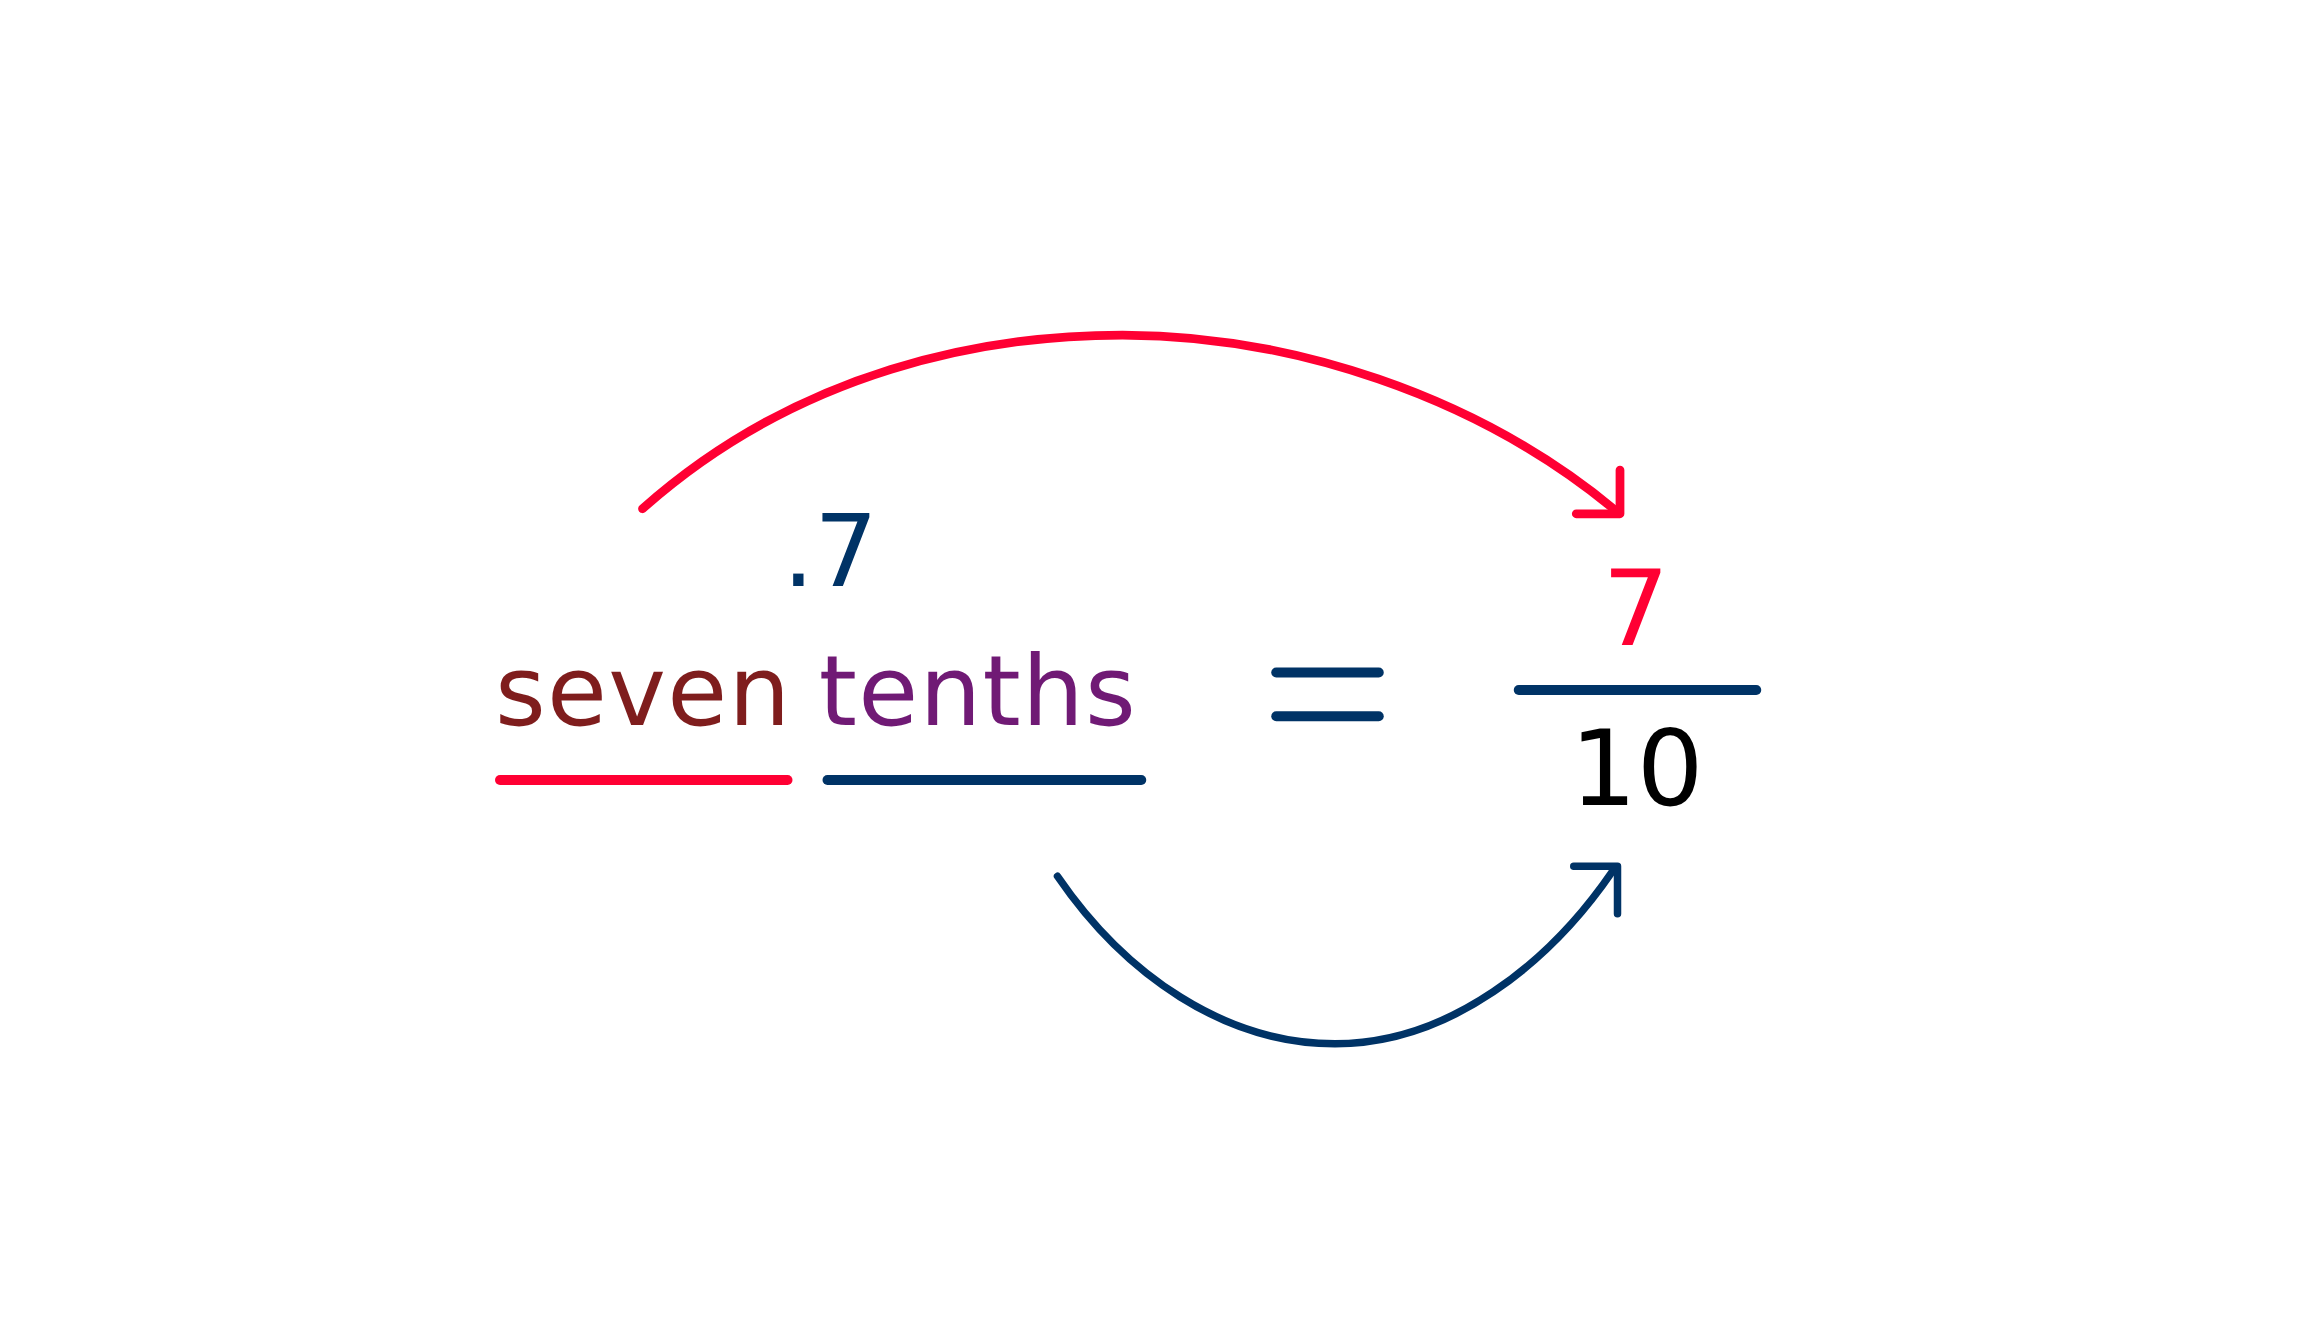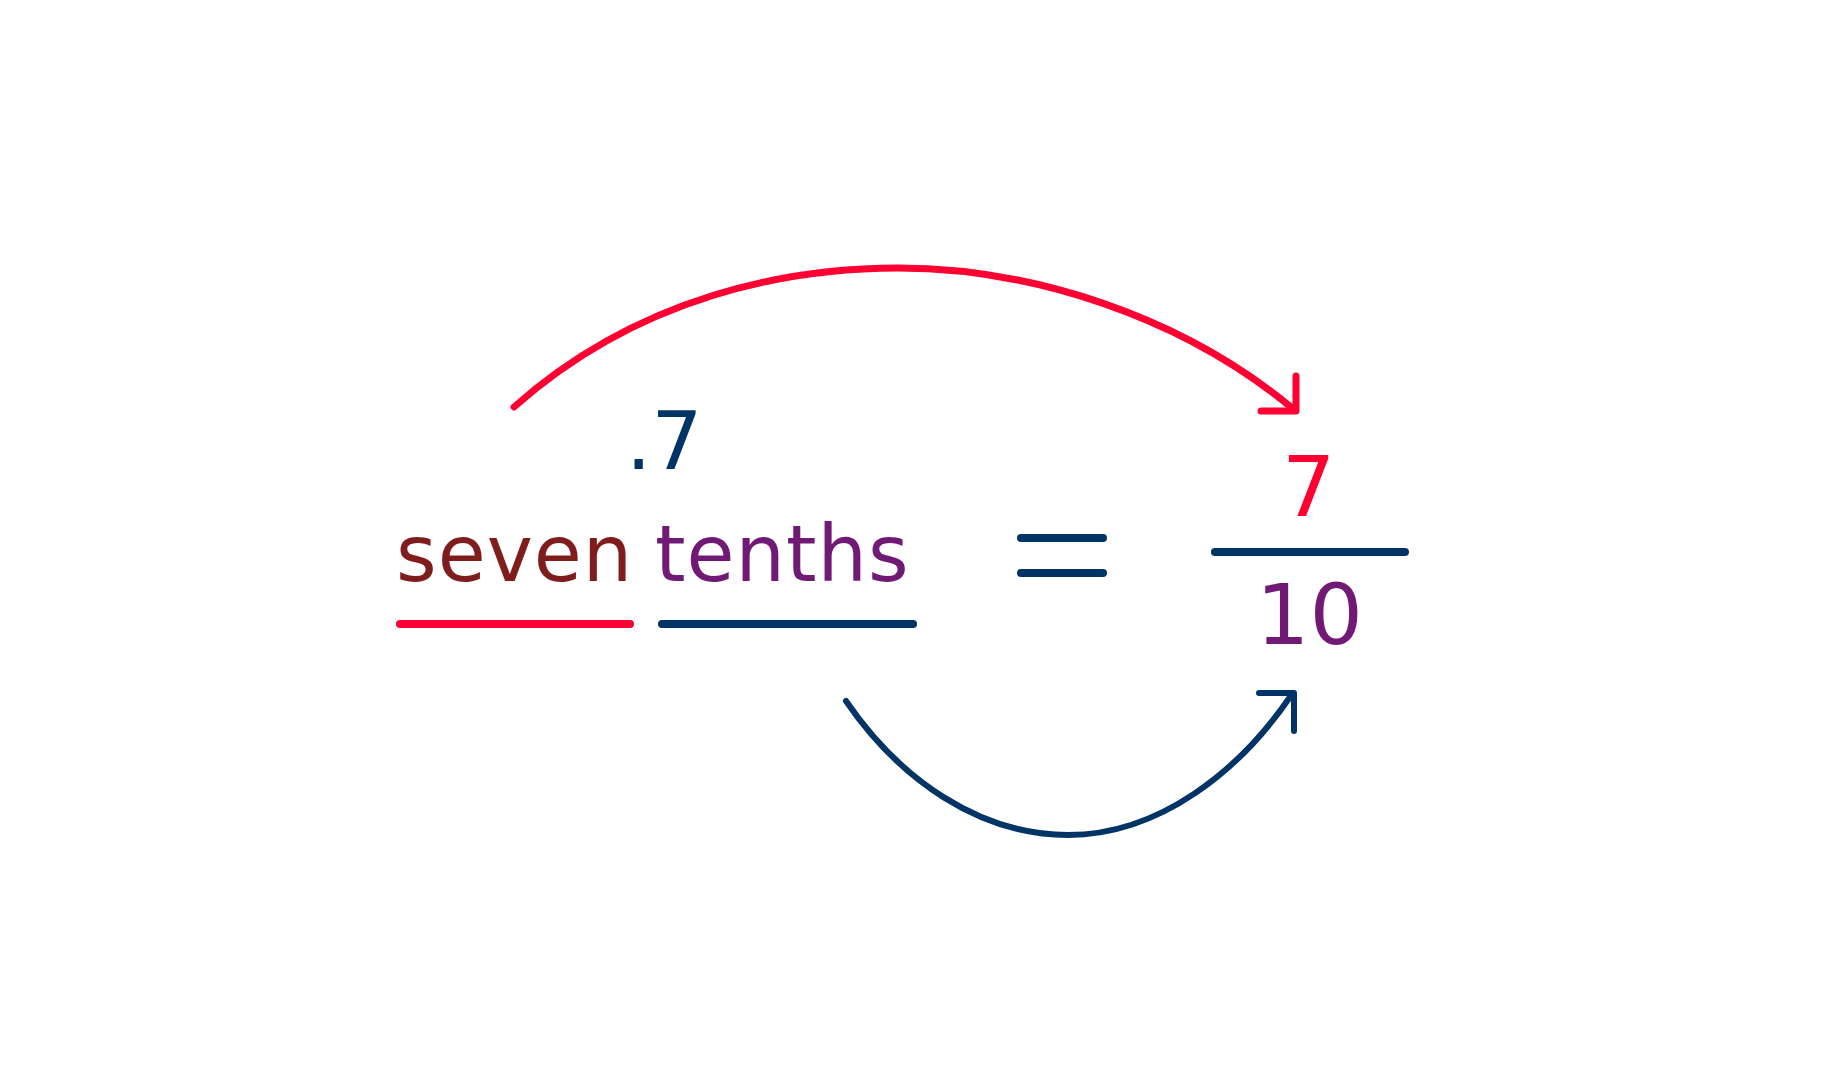--- a/index.html
+++ b/index.html
@@ -39,13 +39,13 @@
 </svg>
 
 <div class="txt decimal" style="left:626px; top:402px; color:#003366;">.7</div>
 
 <div class="txt word" style="left:396px; top:515px; color:#7f1d1d;">seven</div>
 
 <div class="txt word" style="left:655px; top:515px; color:#701a75;text-align:right;">tenths</div>
 
 <div class="txt frac-num" style="left:1282px; top:445px; color:#ff0033;">7</div>
 
-<div class="txt frac-den" style="left:1256px; top:573px; color:#701a75;">10</div>
+<div class="txt frac-den" style="left:1256px; top:573px; color:#000000;">10</div>
 
 </body></html>

